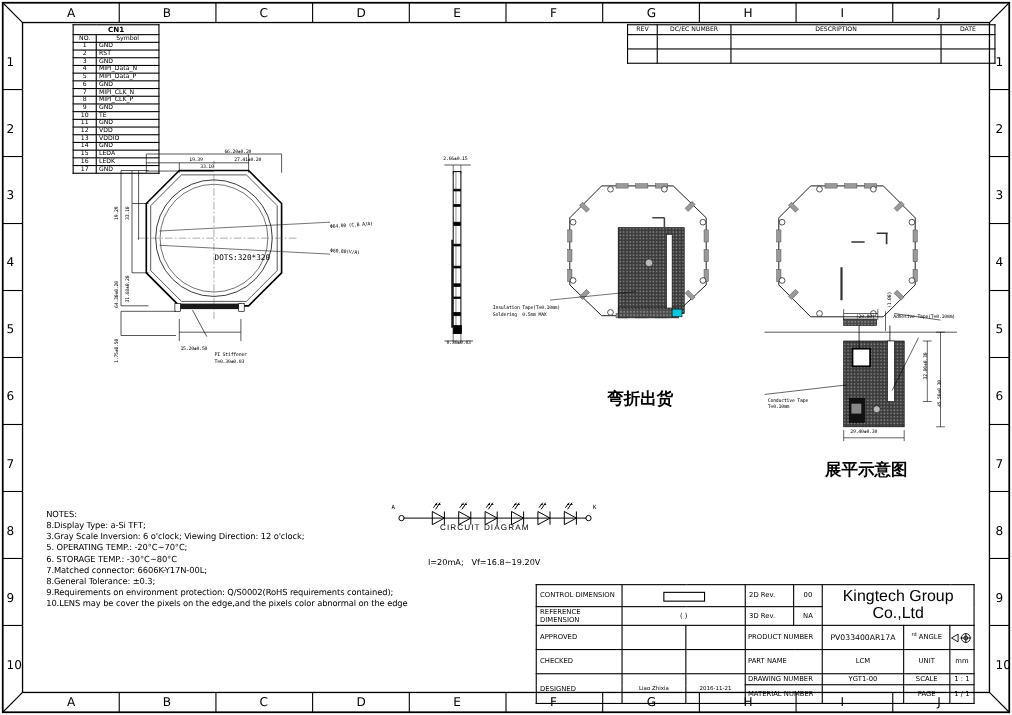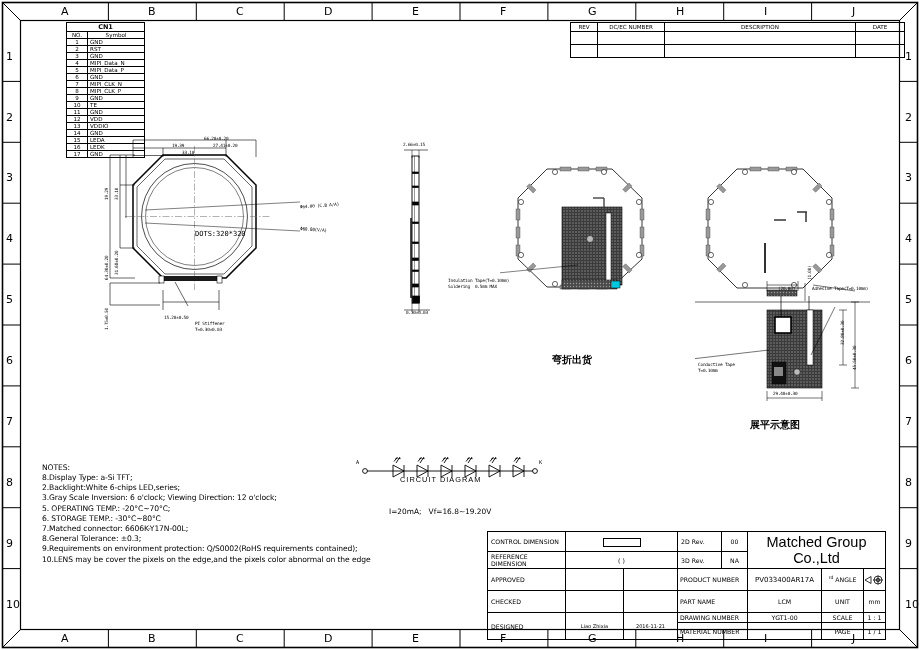--- a/index.html
+++ b/index.html
@@ -5,21 +5,21 @@
   html,body{margin:0;padding:0;background:#fff;}
   body{width:920px;height:650px;overflow:hidden;
        font-family:"DejaVu Sans Mono","Liberation Mono",monospace;color:#000;}
   #sheet{position:relative;width:920px;height:650px;}
   .abs{position:absolute;}
   svg{display:block;}
   .txt{position:absolute;white-space:pre;line-height:1;font-family:"DejaVu Sans Mono","Liberation Mono",monospace;}
   .dim{font-size:4.4px;letter-spacing:-.2px;}
   .note{font-size:7.6px;letter-spacing:-.1px;font-family:"DejaVu Sans","Liberation Sans",sans-serif;}
   .gridlbl{font-size:11px;font-family:"DejaVu Sans","Liberation Sans",sans-serif;}
-  .cjk{font-size:10px;font-family:"DejaVu Sans","Liberation Sans",sans-serif;font-weight:bold;}
+  .cjk{font-size:15px;font-family:"DejaVu Sans","Liberation Sans",sans-serif;font-weight:bold;}
   .ttl{font-size:6.2px;font-family:"DejaVu Sans","Liberation Sans",sans-serif;}
   .company{font-size:14.5px;font-family:"Liberation Sans","DejaVu Sans",sans-serif;}
   .ctr{text-align:center;}
 </style>
 </head>
 <body>
 
 <div id="sheet">
 
   <svg class="abs" style="left:0;top:0" width="920" height="650">
@@ -525,21 +525,20 @@
   </svg>
   <div class="txt" style="left:356px;top:460px;font-size:5.2px">A</div>
   <div class="txt" style="left:539px;top:460px;font-size:5.2px">K</div>
   <div class="txt" style="left:400px;top:476px;font-size:7.4px;letter-spacing:1px;font-family:Liberation Sans, sans-serif">CIRCUIT DIAGRAM</div>
   <div class="txt" style="left:389px;top:508px;font-size:7.4px;font-family:'DejaVu Sans','Liberation Sans',sans-serif">I=20mA;   Vf=16.8~19.20V</div>
 
   <div class="abs" style="left:42px;top:463px;width:420px">
     <div class="note" style="margin-bottom:1px">NOTES:</div>
     <div id="notes-list">
         <div class="note" style="margin-bottom: 1.2px;">8.Display Type: a-Si TFT;</div>
-        <div class="note" style="margin-bottom: 1.2px;">2.Backlight:White 6-chips LED,series;</div>
         <div class="note" style="margin-bottom: 1.2px;">3.Gray Scale Inversion: 6 o'clock; Viewing Direction: 12 o'clock;</div>
         <div class="note" style="margin-bottom: 1.2px;">5. OPERATING TEMP.:    -20°C~70°C;</div>
         <div class="note" style="margin-bottom: 1.2px;">6. STORAGE TEMP.:   -30°C~80°C</div>
         <div class="note" style="margin-bottom: 1.2px;">7.Matched connector: 6606K-Y17N-00L;</div>
         <div class="note" style="margin-bottom: 1.2px;">8.General Tolerance: ±0.3;</div>
         <div class="note" style="margin-bottom: 1.2px;">9.Requirements on environment protection: Q/S0002(RoHS requirements contained);</div>
         <div class="note" style="margin-bottom: 1.2px;">10.LENS may be cover the pixels on the edge,and the pixels color abnormal on the edge</div>
       </div>
   </div>
 
@@ -556,21 +555,21 @@
           <col style="width:22px">
       </colgroup>
       <tbody>
       <tr>
         <td class="ttl" style="border:1px solid #000;padding:1px 3px;">CONTROL DIMENSION</td>
         <td colspan="2" style="border:1px solid #000;text-align:center;">
           <span style="display:inline-block;width:36px;height:7px;border:1px solid #000;"></span>
         </td>
         <td class="ttl" style="border:1px solid #000;padding:1px 3px;">2D Rev.</td>
         <td class="ttl ctr" style="border:1px solid #000;">00</td>
-        <td rowspan="2" colspan="3" class="company ctr" style="border:1px solid #000;">Matched Group Co.,Ltd</td>
+        <td rowspan="2" colspan="3" class="company ctr" style="border:1px solid #000;">Kingtech Group Co.,Ltd</td>
       </tr>
       <tr>
         <td class="ttl" style="border:1px solid #000;padding:1px 3px;">REFERENCE DIMENSION</td>
         <td colspan="2" class="ttl ctr" style="border:1px solid #000;">(    )</td>
         <td class="ttl" style="border:1px solid #000;padding:1px 3px;">3D Rev.</td>
         <td class="ttl ctr" style="border:1px solid #000;">NA</td>
       </tr>
       <tr>
         <td class="ttl" style="border:1px solid #000;padding:3px;height:15px">APPROVED</td>
         <td class="ttl ctr" style="border:1px solid #000;"></td>

